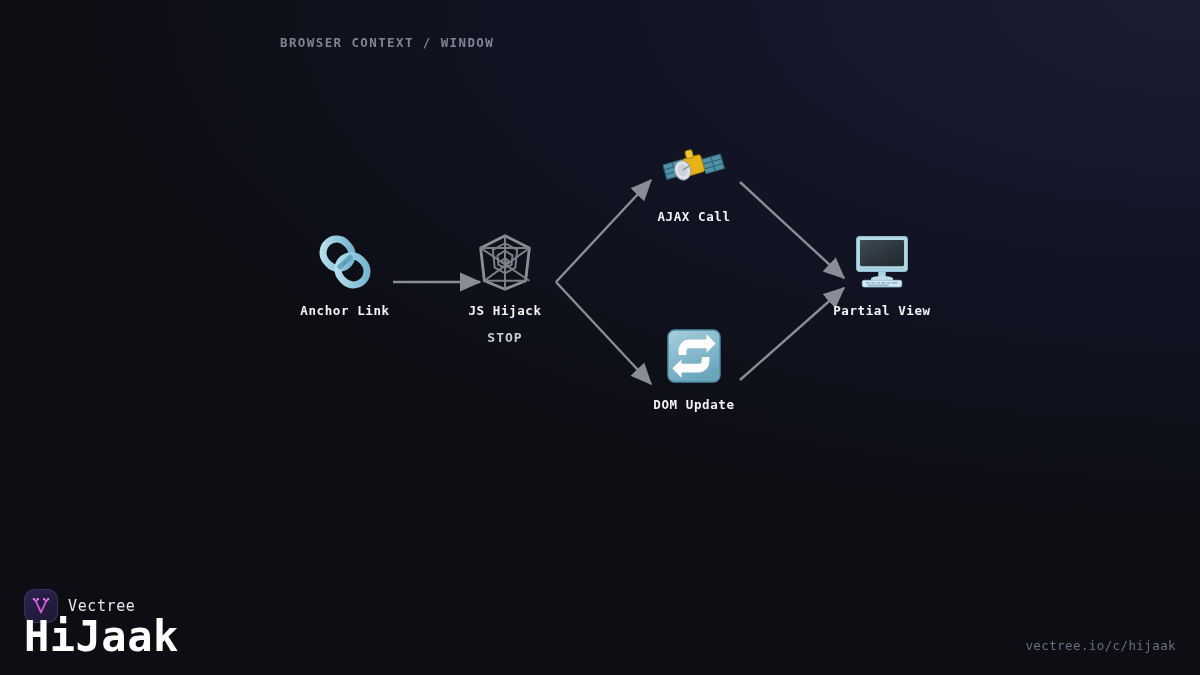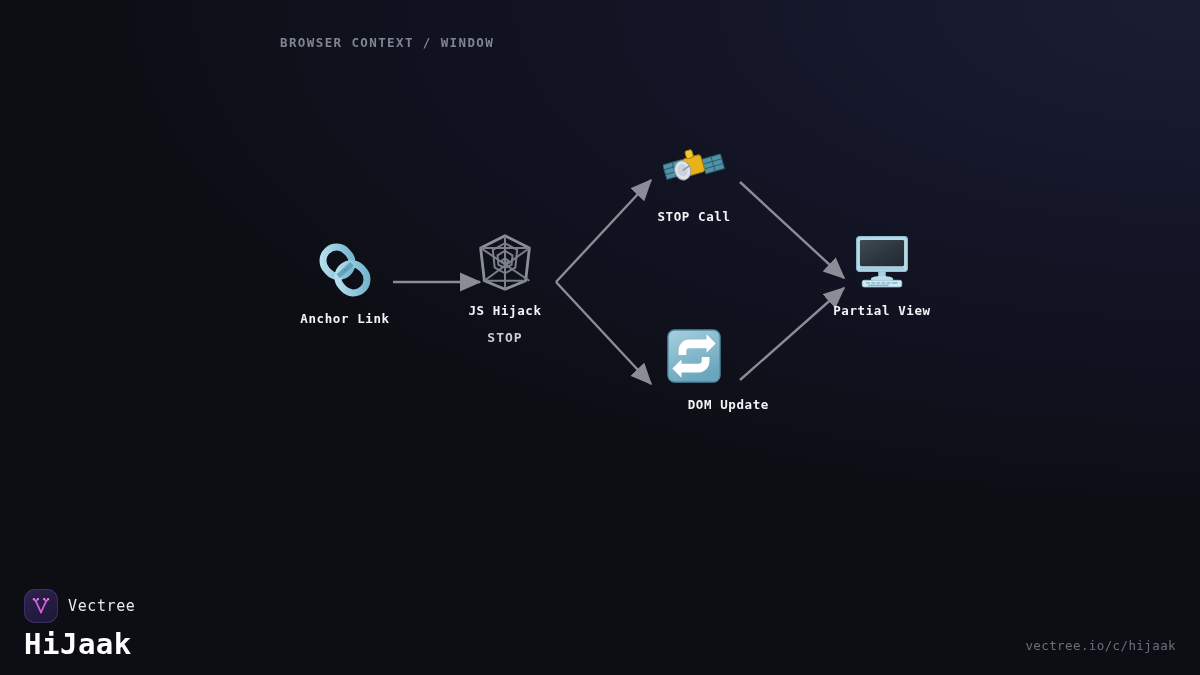--- a/index.html
+++ b/index.html
@@ -74,21 +74,21 @@
   }
   .brand-name {
     font-size:15px;
     font-weight:400;
     letter-spacing:0.6px;
     color:#e8eaf0;
   }
   .title {
     position:absolute;
     left:24px; bottom:14px;
-    font-size:29px;
+    font-size:42px;
     font-weight:700;
     letter-spacing:0.5px;
     color:#ffffff;
   }
   .url {
     position:absolute;
     right:24px; bottom:22px;
     font-size:12.5px;
     letter-spacing:0.4px;
     color:#6b6f7e;
@@ -110,21 +110,21 @@
     </defs>
     <g stroke="#8a8d96" stroke-width="2.4" fill="none">
       <line x1="393" y1="282" x2="480" y2="282" marker-end="url(#ah)"></line>
       <line x1="556" y1="282" x2="651" y2="180" marker-end="url(#ah)"></line>
       <line x1="556" y1="282" x2="651" y2="384" marker-end="url(#ah)"></line>
       <line x1="740" y1="182" x2="844" y2="278" marker-end="url(#ah)"></line>
       <line x1="740" y1="380" x2="844" y2="288" marker-end="url(#ah)"></line>
     </g>
   </svg>
 
-  <div class="node" style="left:345px; top:237px;">
+  <div class="node" style="left:345px; top:229px;">
     <div class="icon-wrap">
       <svg width="62" height="62" viewBox="0 0 64 64">
         <defs>
           <linearGradient id="lnkG" x1="0" y1="0" x2="1" y2="1">
             <stop offset="0%" stop-color="#bfe3ef"></stop>
             <stop offset="55%" stop-color="#8ec6dc"></stop>
             <stop offset="100%" stop-color="#6fb0ca"></stop>
           </linearGradient>
         </defs>
         <g transform="rotate(-42 32 32)">
@@ -174,24 +174,24 @@
 
           <rect x="24" y="16" width="22" height="20" rx="3" fill="#e8b317" stroke="#a37c08" stroke-width="1"></rect>
           <rect x="30" y="8" width="8" height="9" rx="2" fill="#f0c832" stroke="#a37c08" stroke-width="1"></rect>
 
           <ellipse cx="22" cy="28" rx="9" ry="11" fill="#dfe4ea" stroke="#96a0ad" stroke-width="1.2"></ellipse>
           <ellipse cx="22" cy="28" rx="5.5" ry="7" fill="#c3cad3" opacity="0.7"></ellipse>
           <line x1="22" y1="28" x2="31" y2="25" stroke="#8d96a2" stroke-width="1.6"></line>
         </g>
       </svg>
     </div>
-    <div class="caption">STOP Call</div>
-  </div>
-
-  <div class="node" style="left:694px; top:323px;text-align:right;">
+    <div class="caption">AJAX Call</div>
+  </div>
+
+  <div class="node" style="left:694px; top:323px;">
     <div class="icon-wrap">
       <svg width="54" height="54" viewBox="0 0 56 56">
         <defs>
           <linearGradient id="domG" x1="0" y1="0" x2="0.4" y2="1">
             <stop offset="0%" stop-color="#a7cfdd"></stop>
             <stop offset="100%" stop-color="#6ba6bd"></stop>
           </linearGradient>
         </defs>
         <rect x="1" y="1" width="54" height="54" rx="7" fill="url(#domG)" stroke="#4e8ba3" stroke-width="1.4"></rect>
         <path d="M14 20 H34 a7.5 7.5 0 0 1 0 15 H22 v7 l-11 -10.5 l11 -10.5 v7 h12 a1.6 1.6 0 0 0 0 -3.2 H14 Z" fill="#ffffff" opacity="0"></path>

